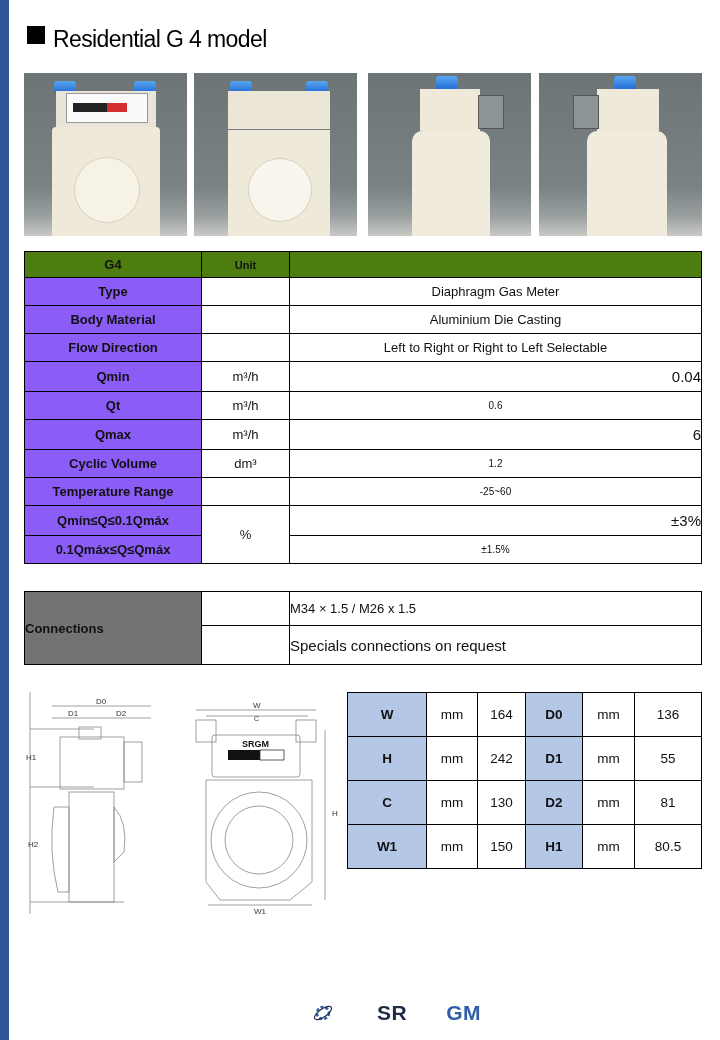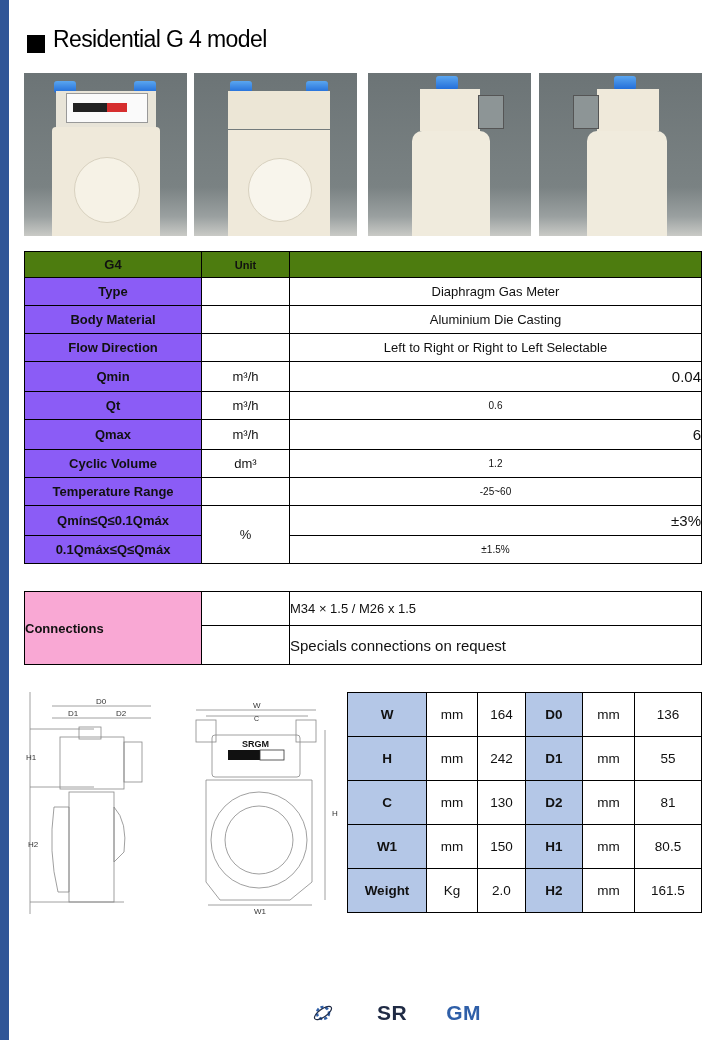--- a/index.html
+++ b/index.html
@@ -9,21 +9,21 @@
       font-family: "Liberation Sans", "DejaVu Sans", sans-serif;
       color: #111;
     }
     .side-bar {
       position: absolute; left: 0; top: 0; width: 9px; height: 1040px;
       background: #2f5597;
     }
     .title {
       position: absolute; left: 27px; top: 26px;
       font-size: 23px; letter-spacing: -0.6px; color: #000;
-      display: flex; align-items: flex-end;
+      display: flex; align-items: flex-start;
     }
     .title .sq {
       display: inline-block; width: 18px; height: 18px; background: #000; margin-right: 8px;
     }
     .photos { position: absolute; top: 73px; left: 24px; width: 678px; height: 163px; }
     .photo {
       position: absolute; top: 0; height: 163px;
       background: linear-gradient(180deg, #6c7476 0%, #7a8283 70%, #9aa0a0 88%, #c9cac6 100%);
       overflow: hidden;
     }
@@ -42,21 +42,21 @@
     .spec tr.hdr td { background: #4d7c0f; height: 25px; font-weight: bold; }
     .spec tr.hdr td.unit { font-size: 11px; }
     .spec td.lbl { background: #8b5cf6; font-weight: bold; width: 176px; }
     .spec td.u { width: 87px; }
     .spec td.big { font-size: 15px; text-align: right; }
     .spec td.sm { font-size: 10px; }
     .conn {
       position: absolute; left: 24px; top: 591px; width: 678px; font-size: 13px;
     }
     .conn td { border: 1px solid #000; text-align: left; padding: 0; }
-    .conn td.lbl { background: #f9a8d4; font-weight: bold; width: 176px; height: 72px; margin-left: 40px; }
+    .conn td.lbl { background: #737373; font-weight: bold; width: 176px; height: 72px; margin-left: 40px; }
     .conn td.u { width: 87px; }
     .conn td.v1 { height: 33px; font-size: 13px; }
     .conn td.v2 { height: 38px; font-size: 15px; }
     .dims {
       position: absolute; left: 347px; top: 692px; width: 355px; font-size: 13.5px;
     }
     .dims td { border: 1px solid #000; text-align: center; height: 43px; padding: 0; }
     .dims td.k { background: #b4c7e7; font-weight: bold; }
     .drawing { position: absolute; }
     .footer-logo {
@@ -263,28 +263,20 @@
     <td>81</td>
   </tr>
   <tr>
     <td class="k">W1</td>
     <td>mm</td>
     <td>150</td>
     <td class="k">H1</td>
     <td>mm</td>
     <td>80.5</td>
   </tr>
-  <tr>
-    <td class="k">Weight</td>
-    <td>Kg</td>
-    <td>2.0</td>
-    <td class="k">H2</td>
-    <td>mm</td>
-    <td>161.5</td>
-  </tr>
 </tbody>
   </table>
 
 <div class="footer-logo">
   <svg width="22" height="22" viewBox="0 0 22 22" style="margin-right:4px;">
     <circle cx="11" cy="11" r="6" fill="none" stroke="#2f5fa8" stroke-width="2.5" stroke-dasharray="3 2"></circle>
     <ellipse cx="11" cy="11" rx="10" ry="4" fill="none" stroke="#1f2a44" stroke-width="1.2" transform="rotate(-35 11 11)"></ellipse>
   </svg>
   <span class="sr">SR</span>
     <span class="gm">GM</span>

